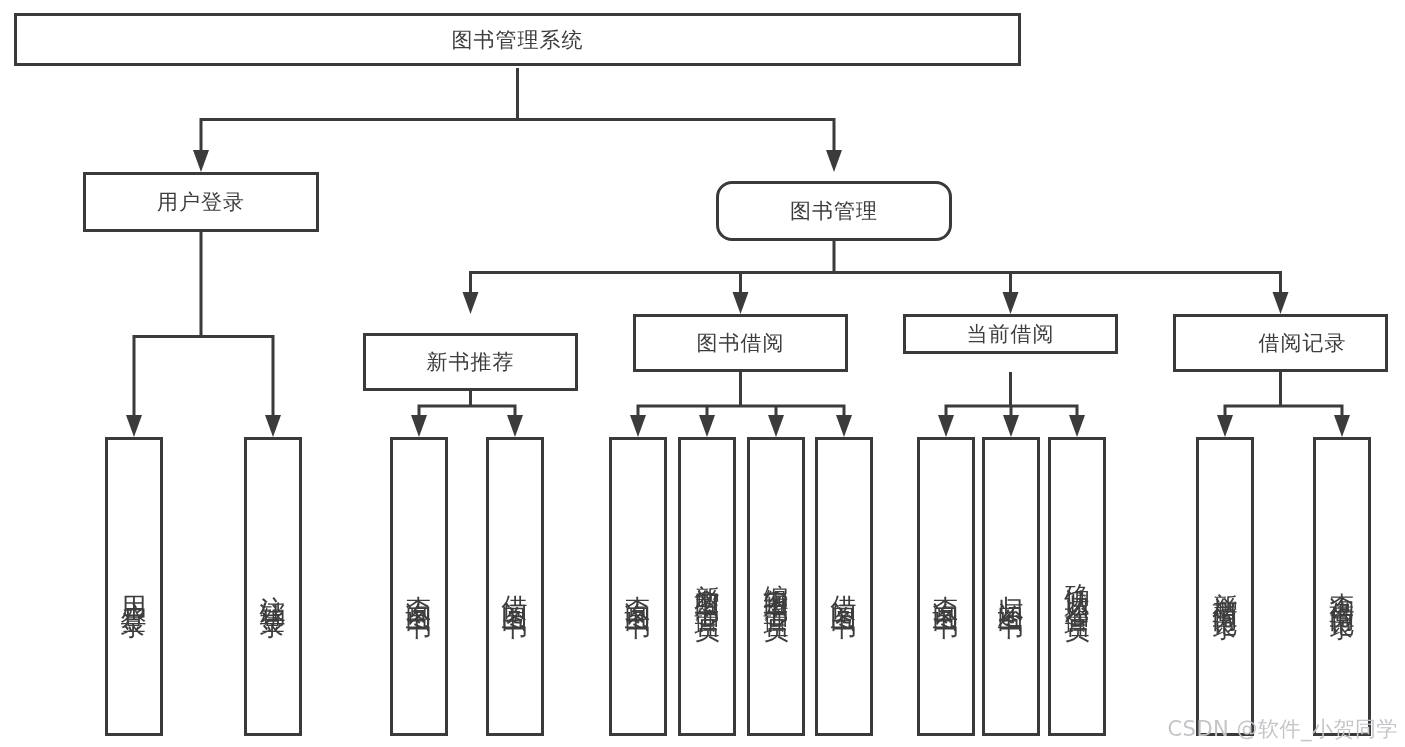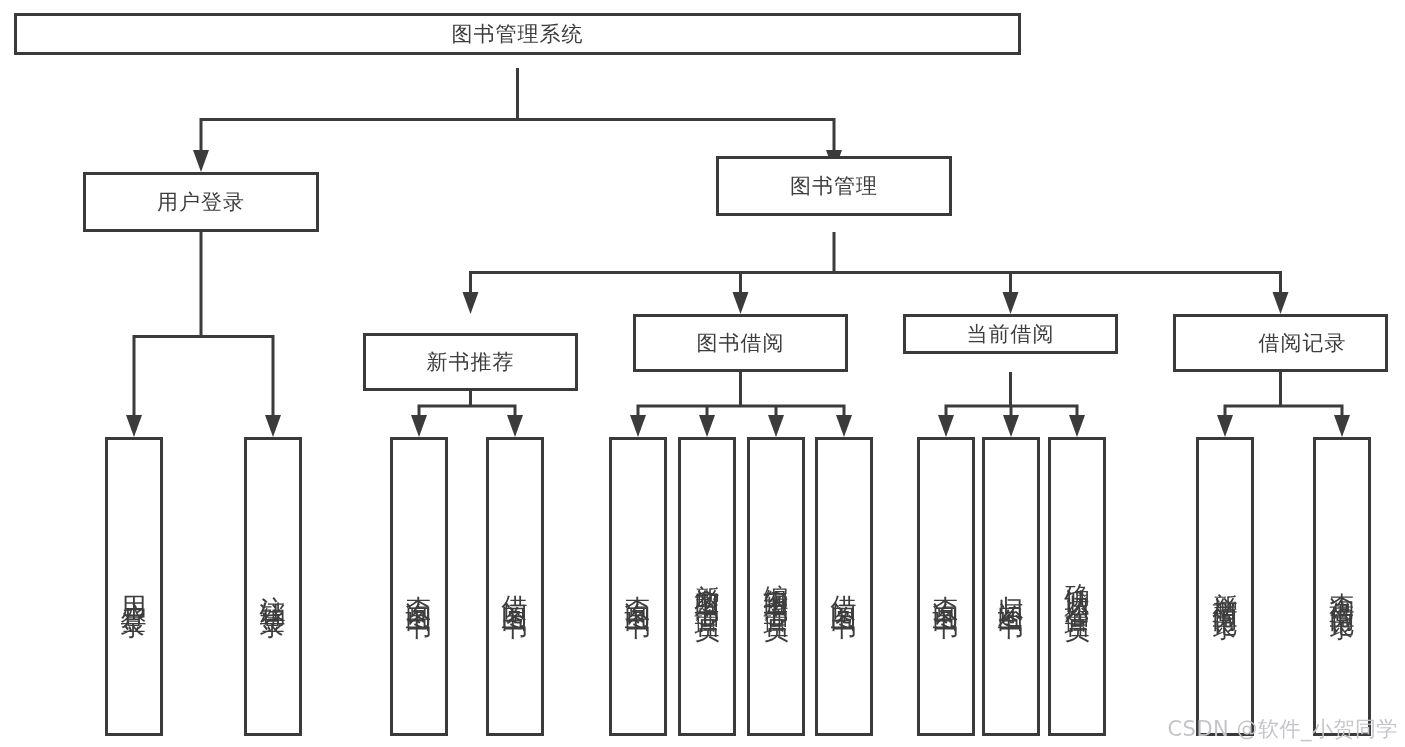--- a/index.html
+++ b/index.html
@@ -89,28 +89,28 @@
 
       <polygon points="938,415 954,415 946,437"></polygon>
       <polygon points="1003,415 1019,415 1011,437"></polygon>
       <polygon points="1069,415 1085,415 1077,437"></polygon>
 
       <polygon points="1217,415 1233,415 1225,437"></polygon>
       <polygon points="1334,415 1350,415 1342,437"></polygon>
     </g>
   </svg>
 
-  <div class="node hbox" style="left:14px; top:13px; width:1007px; height:42px;align-items:center;">
+  <div class="node hbox" style="left:14px; top:13px; width:1007px; height:53px;align-items:center;">
     <span>图书管理系统</span>
   </div>
 
   <div class="node hbox" style="left:83px; top:172px; width:236px; height:60px;">
     <span>用户登录</span>
   </div>
-  <div class="node hbox" style="left:716px; top:156px; width:236px; height:60px;">
+  <div class="node hbox" style="left:716px; top:181px; width:236px; height:60px;border-radius:16px;">
     <span>图书管理</span>
   </div>
 
   <div class="node hbox" style="left:363px; top:314px; width:215px; height:58px;margin-top:19px;">
     <span>新书推荐</span>
   </div>
   <div class="node hbox" style="left:633px; top:314px; width:215px; height:58px;">
     <span>图书借阅</span>
   </div>
   <div class="node hbox" style="left:903px; top:314px; width:215px; height:40px;">

